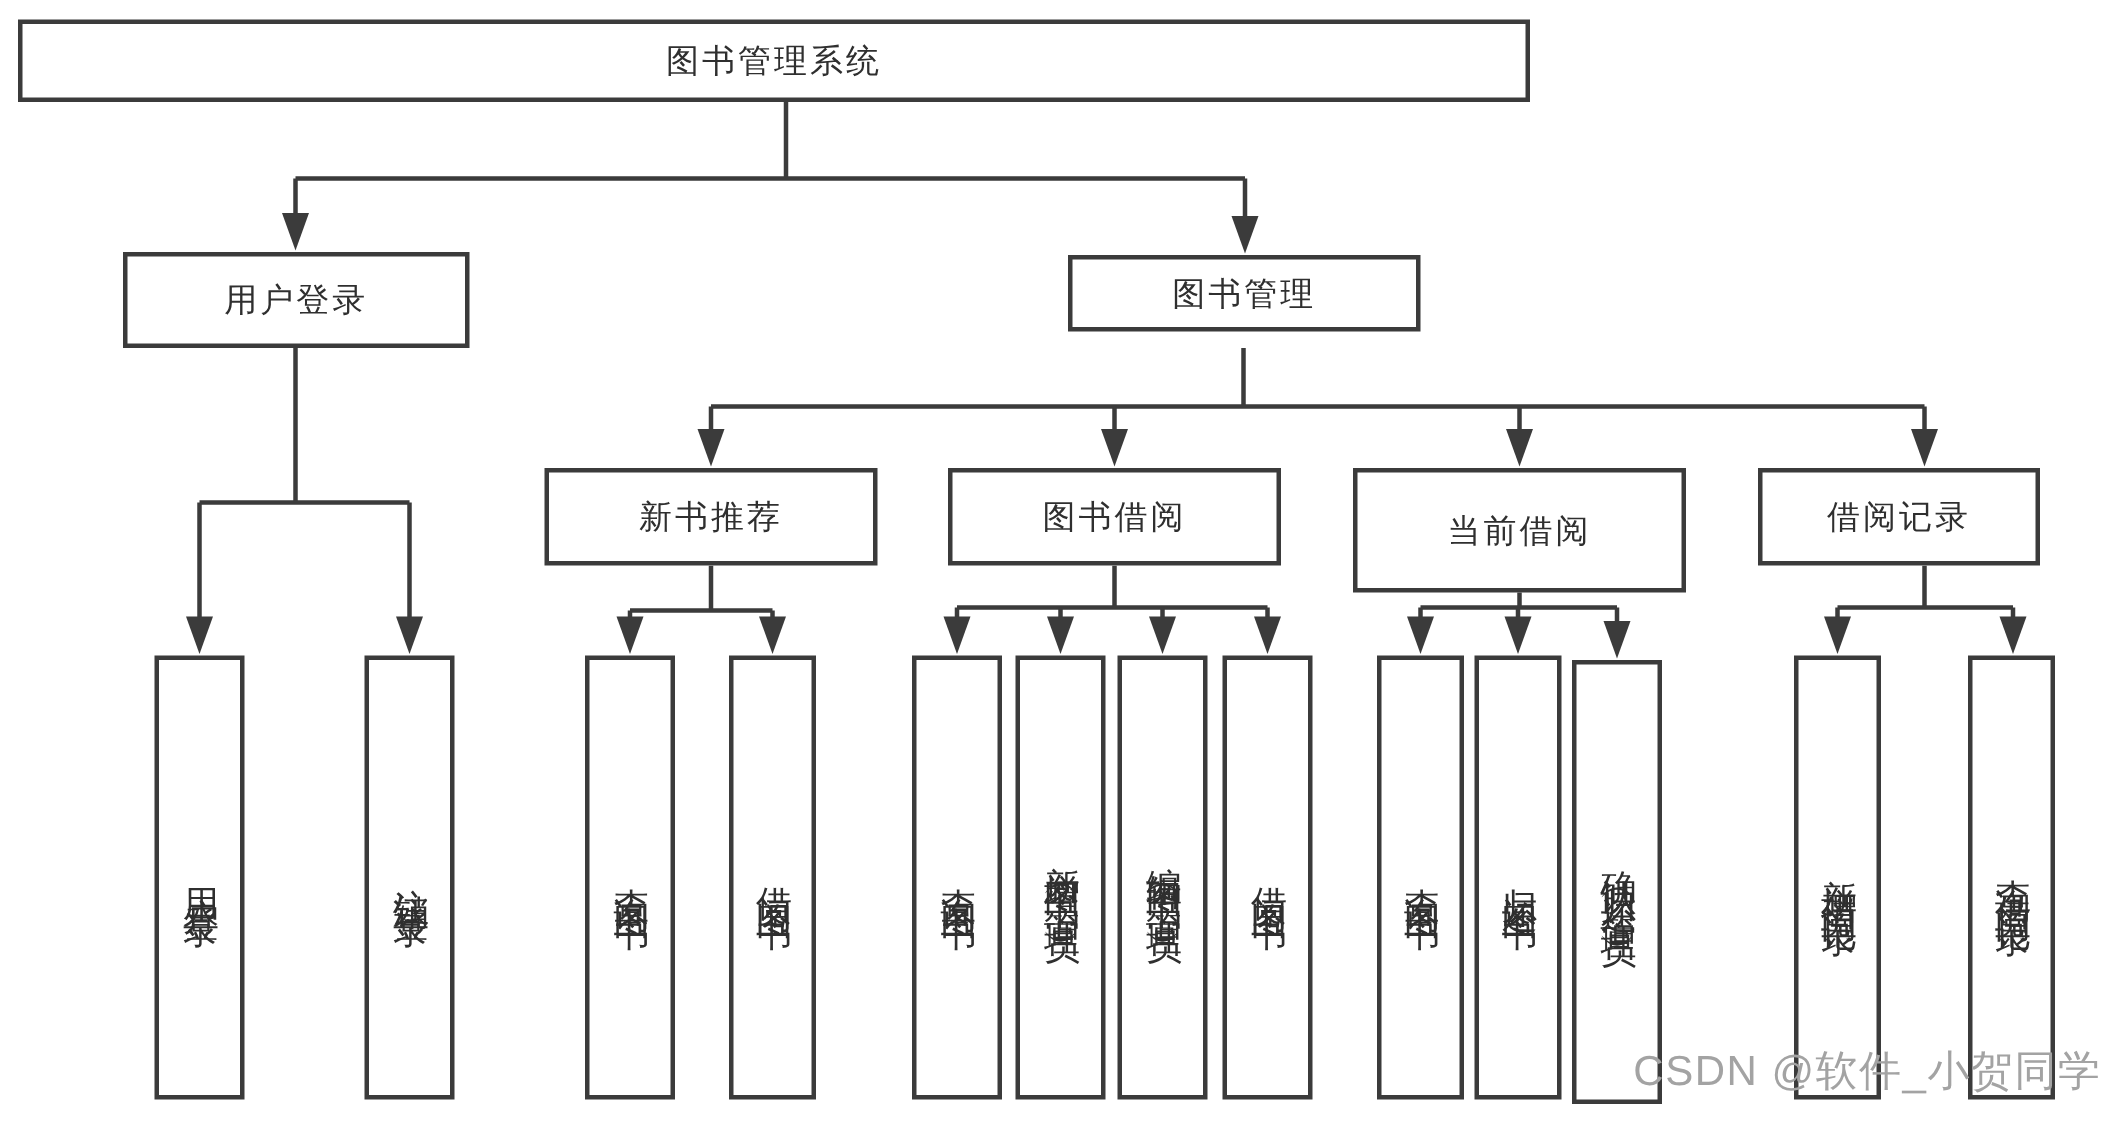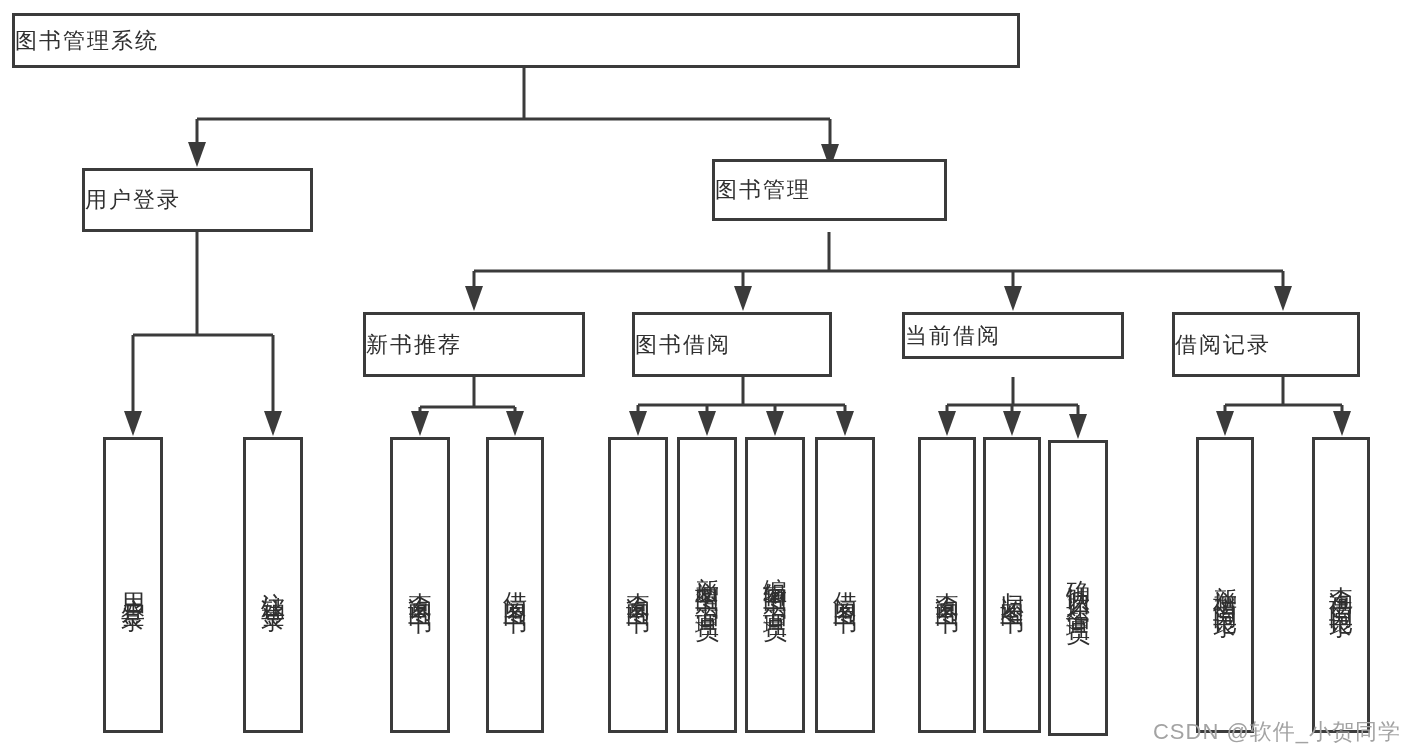--- a/index.html
+++ b/index.html
@@ -19,43 +19,43 @@
     overflow:hidden;
   }
   #connector-lines{position:absolute;left:0;top:0;z-index:1;}
   #connector-lines path{stroke:var(--line);stroke-width:3;fill:none;}
   #connector-lines polygon{fill:var(--line);stroke:none;}
   .hbox{
     position:absolute;z-index:2;
     box-sizing:border-box;
     background:var(--box_fill);
     border:3px solid var(--line);
-    display:flex;align-items:center;
+    display:flex;align-items:center;justify-content:center;
     font-size:22px;letter-spacing:2px;color:var(--text);
   }
   .vbox{
     position:absolute;z-index:2;
     box-sizing:border-box;
     background:var(--box_fill);
     border:3px solid var(--line);
     display:flex;align-items:center;justify-content:center;
   }
   .vtext{
     writing-mode:vertical-rl;
     text-orientation:mixed;
     font-size:24px;
     letter-spacing:6px;
     color:var(--text);
     line-height:1;
     white-space:nowrap;
   }
   #watermark{
     position:absolute;z-index:3;
-    right:4px;bottom:0;
-    font-size:22px;
+    right:4px;bottom:14px;
+    font-size:28px;
     color:var(--watermark);
     letter-spacing:1px;
   }
 </style>
 </head>
 <body>
 
 <div id="canvas">
 
   <svg id="connector-lines" width="1405" height="747" viewBox="0 0 1405 747">
@@ -95,31 +95,31 @@
     <polygon points="1342,436 1333,411 1351,411"></polygon>
   </svg>
 
   <div class="hbox" style="left:12px;top:13px;width:1008px;height:55px;">
     <span>图书管理系统</span>
   </div>
 
   <div class="hbox" style="left:82px;top:168px;width:231px;height:64px;">
     <span>用户登录</span>
   </div>
-  <div class="hbox" style="left:712px;top:159px;width:235px;height:62px;">
+  <div class="hbox" style="left:712px;top:170px;width:235px;height:51px;">
     <span>图书管理</span>
   </div>
 
   <div class="hbox" style="left:363px;top:312px;width:222px;height:65px;font-family:Liberation Mono, monospace;">
     <span>新书推荐</span>
   </div>
-  <div class="hbox" style="left:632px;top:312px;width:200px;height:65px;">
+  <div class="hbox" style="left:632px;top:312px;width:222px;height:65px;">
     <span>图书借阅</span>
   </div>
-  <div class="hbox" style="left:902px;top:312px;width:222px;height:47px;">
+  <div class="hbox" style="left:902px;top:312px;width:222px;height:83px;">
     <span>当前借阅</span>
   </div>
   <div class="hbox" style="left:1172px;top:312px;width:188px;height:65px;">
     <span>借阅记录</span>
   </div>
 
   <div class="vbox" style="left:103px;top:437px;width:60px;height:296px;">
     <span class="vtext">用户登录</span>
   </div>
   <div class="vbox" style="left:243px;top:437px;width:60px;height:296px;">

